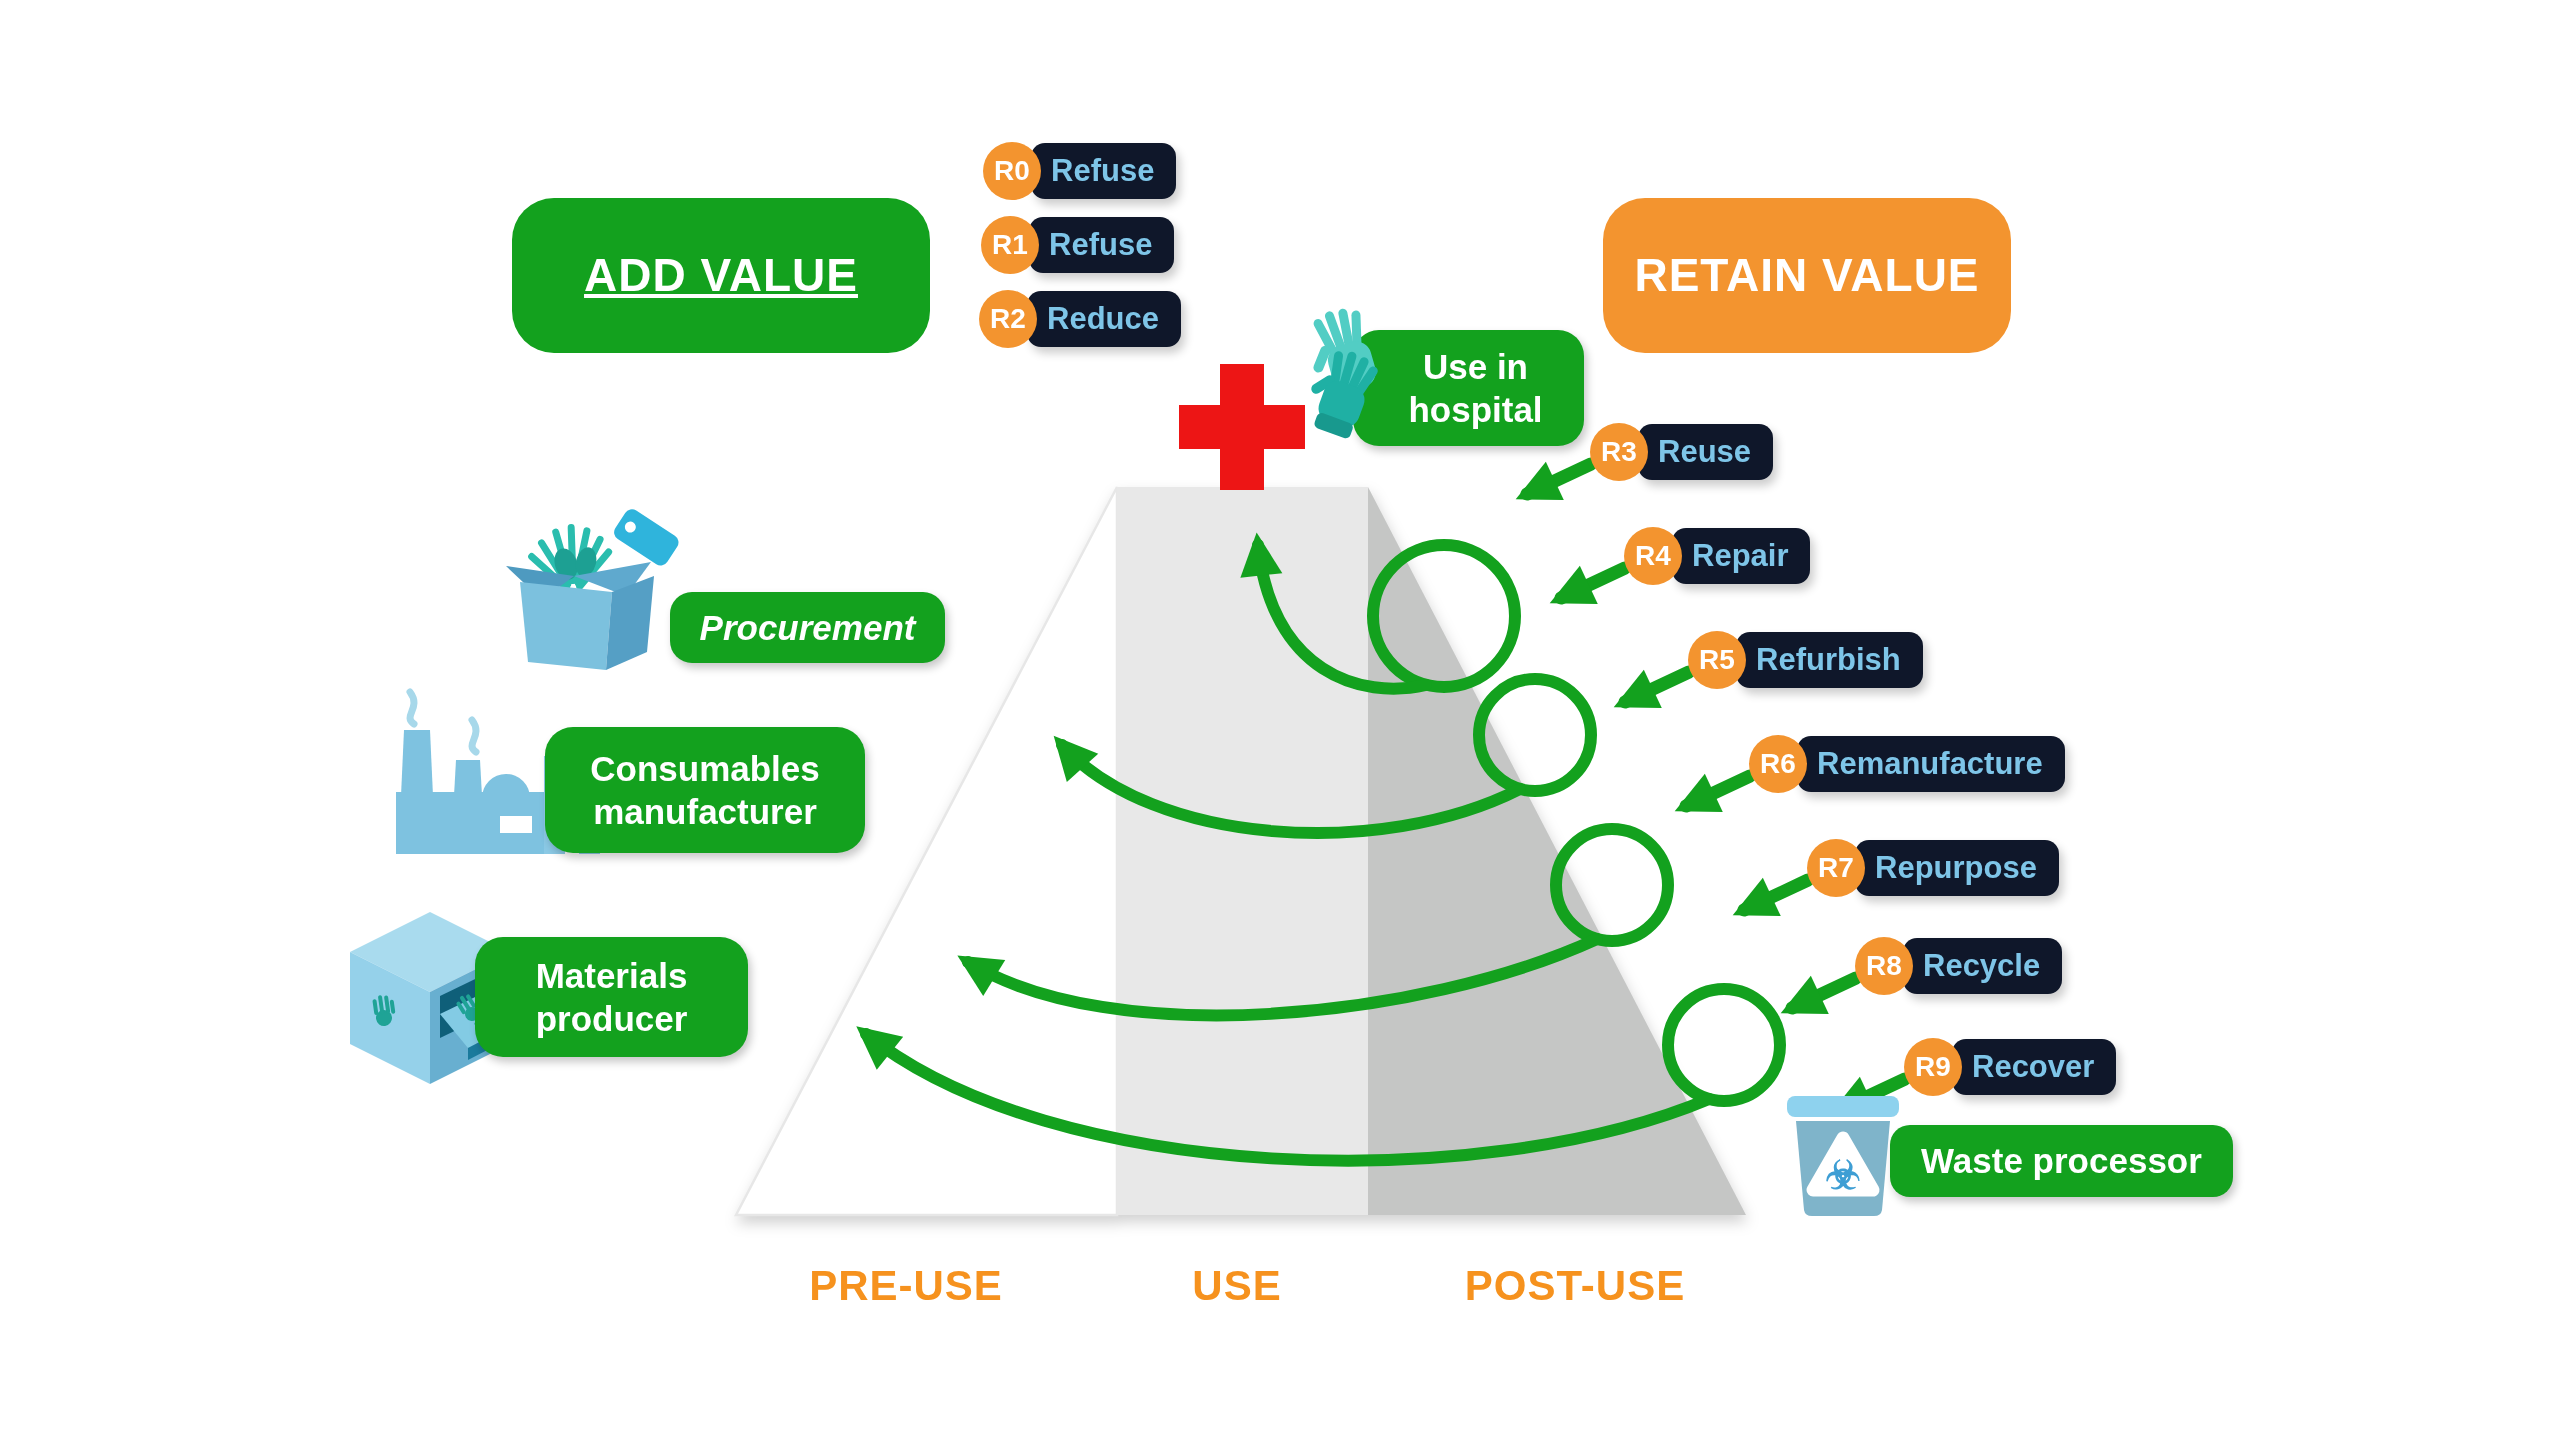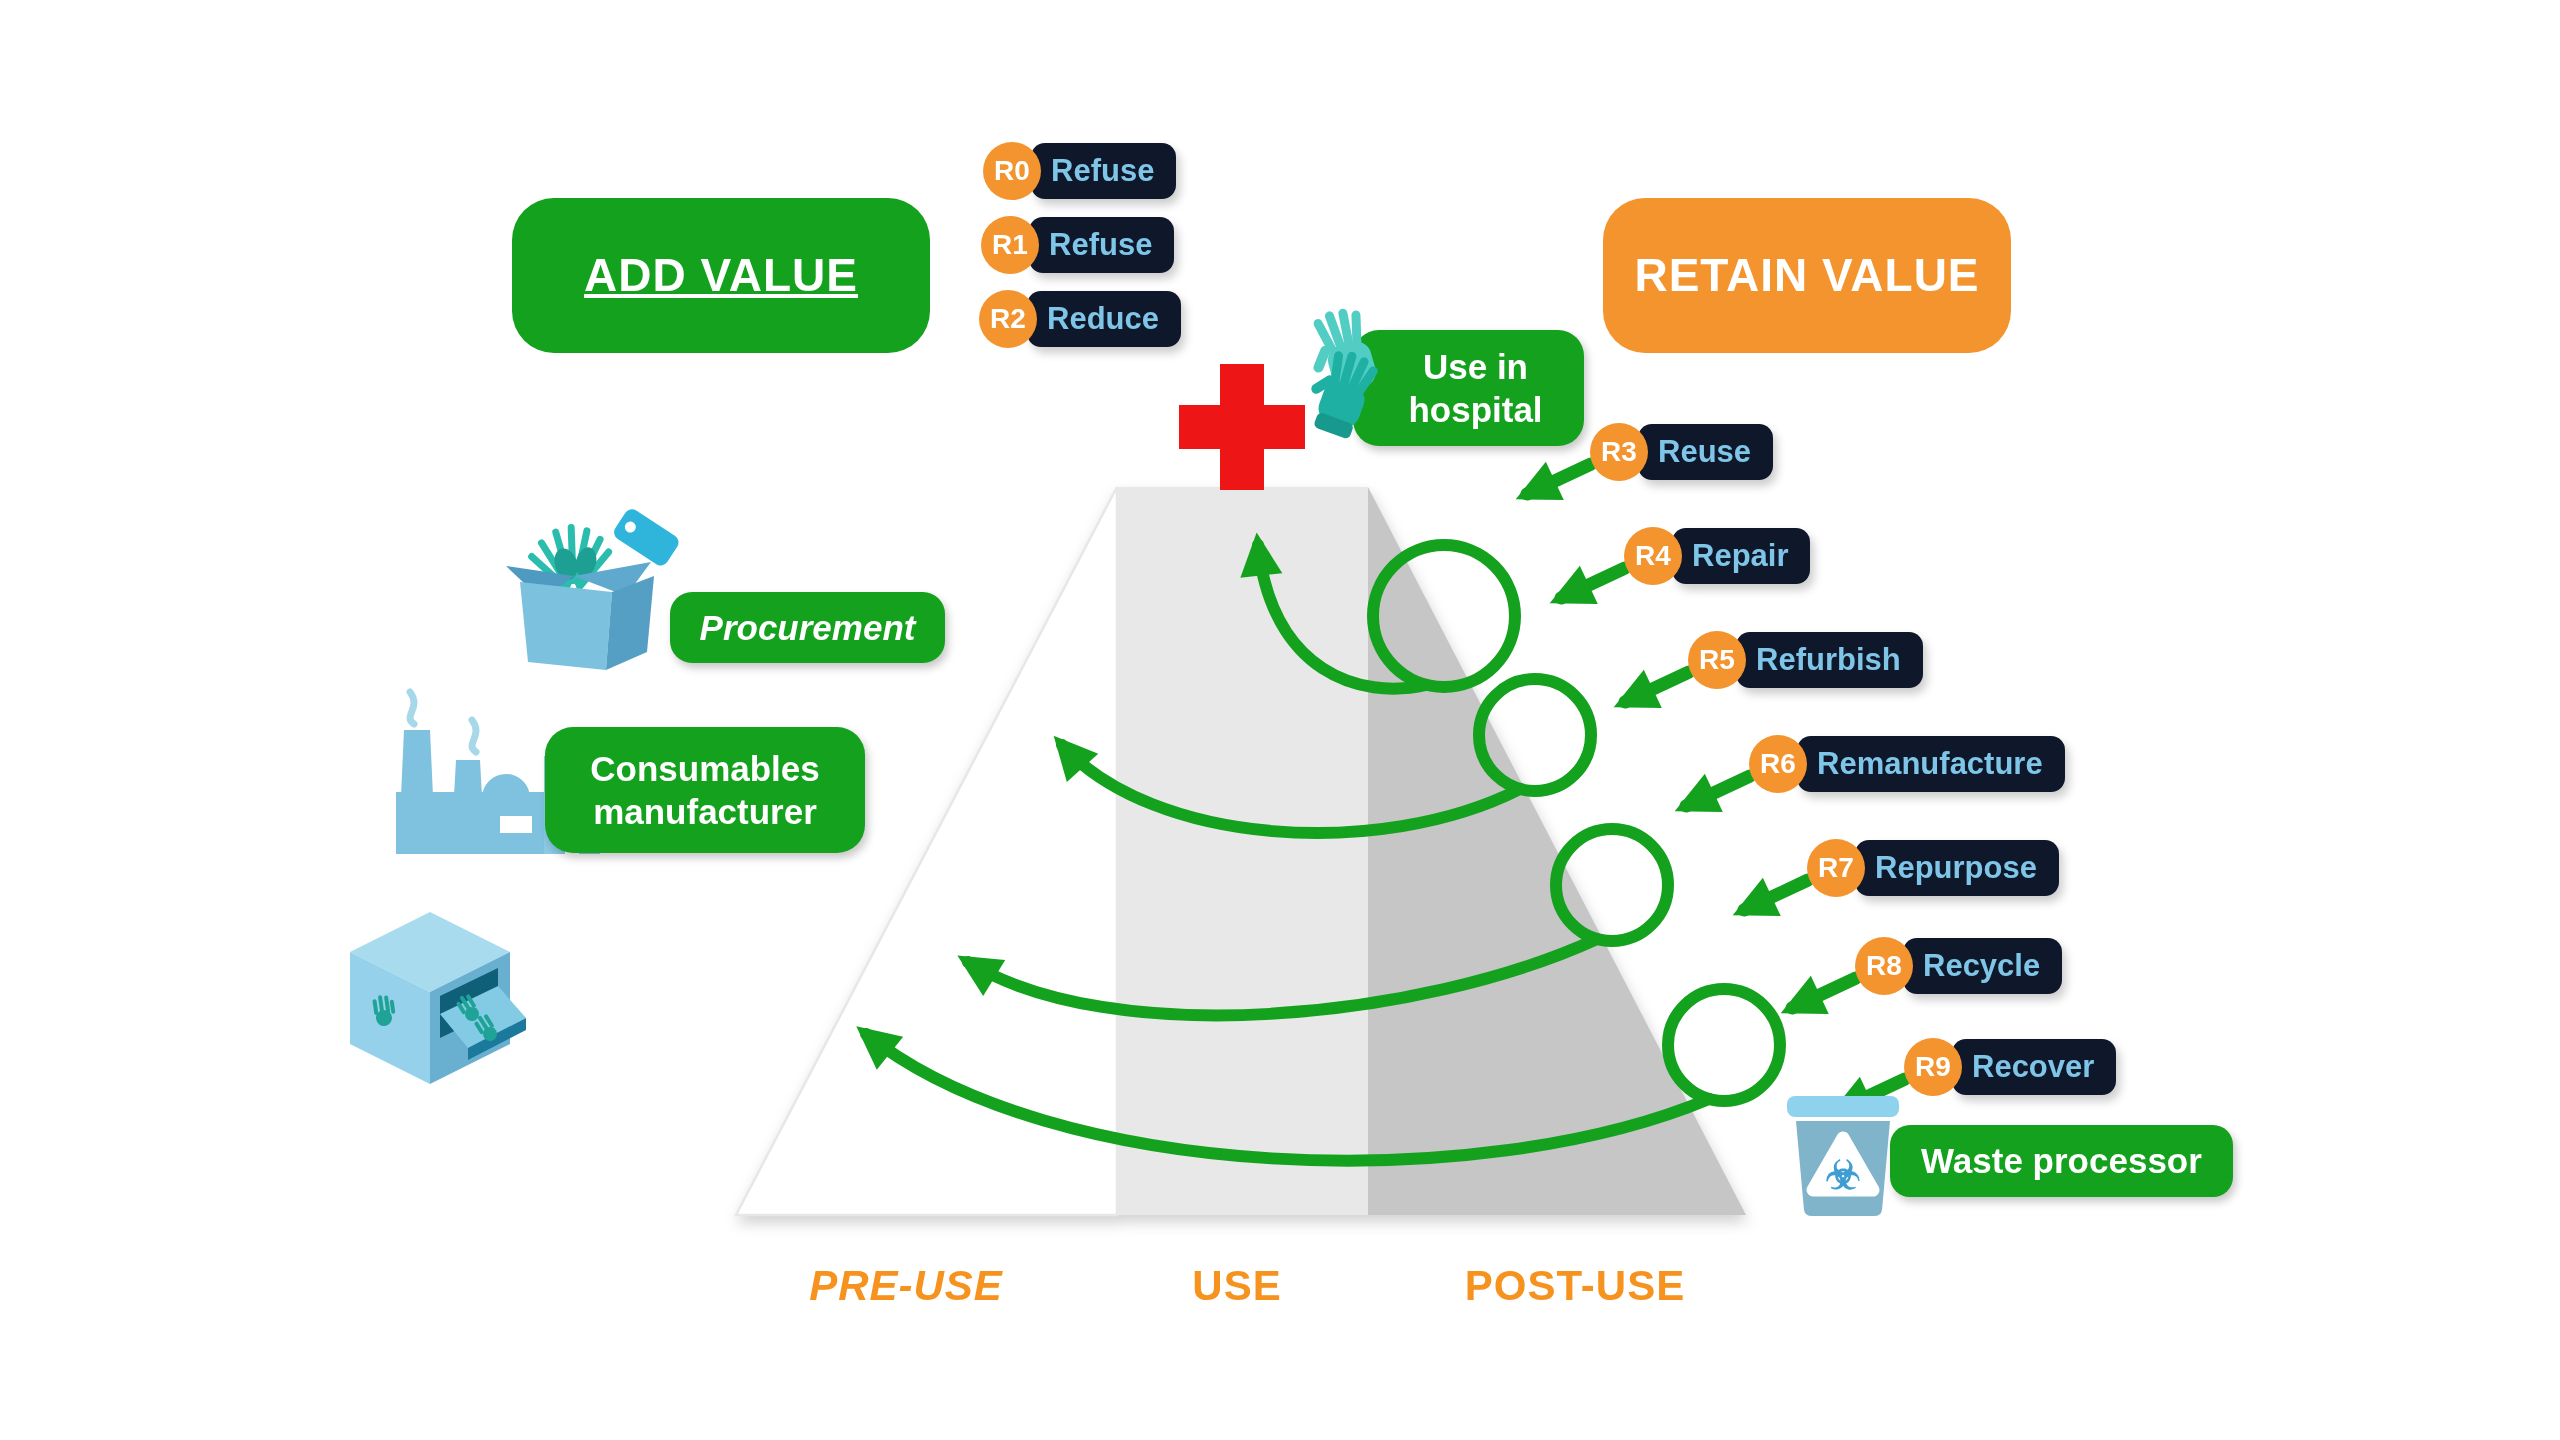--- a/index.html
+++ b/index.html
@@ -207,20 +207,24 @@
     <span>Use in</span>
     <span>hospital</span>
   </div>
   <div class="badge" style="left:670px;top:592px;width:275px;height:71px;border-radius:22px;font-style:italic;">
     <span>Procurement</span>
   </div>
   <div class="badge" style="left:545px;top:727px;width:320px;height:126px;">
     <span>Consumables</span>
     <span>manufacturer</span>
   </div>
+  <div class="badge" style="left:475px;top:937px;width:273px;height:120px;">
+    <span>Materials</span>
+    <span>producer</span>
+  </div>
   <div class="badge" style="left:1890px;top:1125px;width:343px;height:72px;border-radius:20px;align-items:center;">
     <span>Waste processor</span>
   </div>
 
   <div class="r-item" style="left:983px;top:142px;">
     <div class="r-circle">R0</div>
     <div class="r-pill">Refuse</div>
   </div>
   <div class="r-item" style="left:981px;top:216px;">
     <div class="r-circle">R1</div>
@@ -253,17 +257,17 @@
   </div>
   <div class="r-item" style="left:1855px;top:937px;">
     <div class="r-circle">R8</div>
     <div class="r-pill">Recycle</div>
   </div>
   <div class="r-item" style="left:1904px;top:1038px;">
     <div class="r-circle">R9</div>
     <div class="r-pill">Recover</div>
   </div>
 
-  <div class="stage" style="left:906px;font-style:italic;">PRE-USE</div>
+  <div class="stage" style="left:906px;">PRE-USE</div>
   <div class="stage" style="left:1237px;">USE</div>
   <div class="stage" style="left:1575px;">POST-USE</div>
 
 </div>
 
 </body></html>

